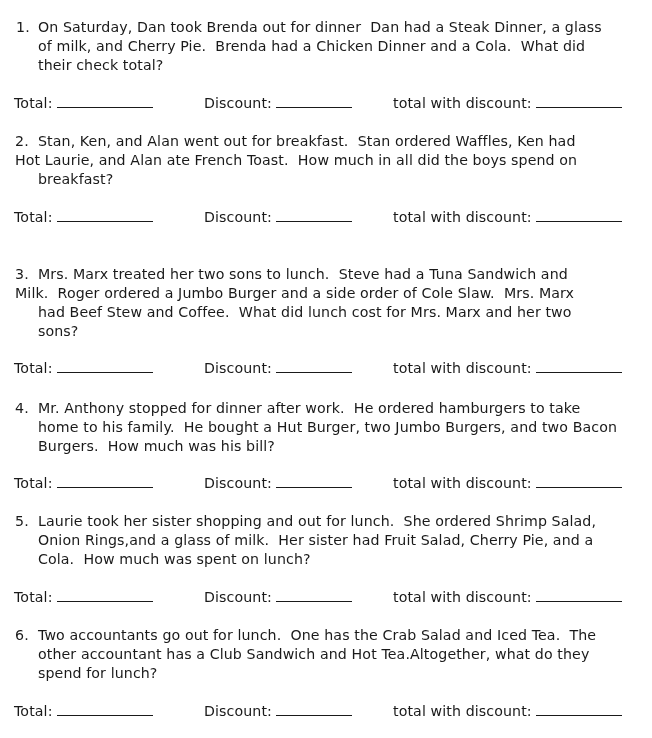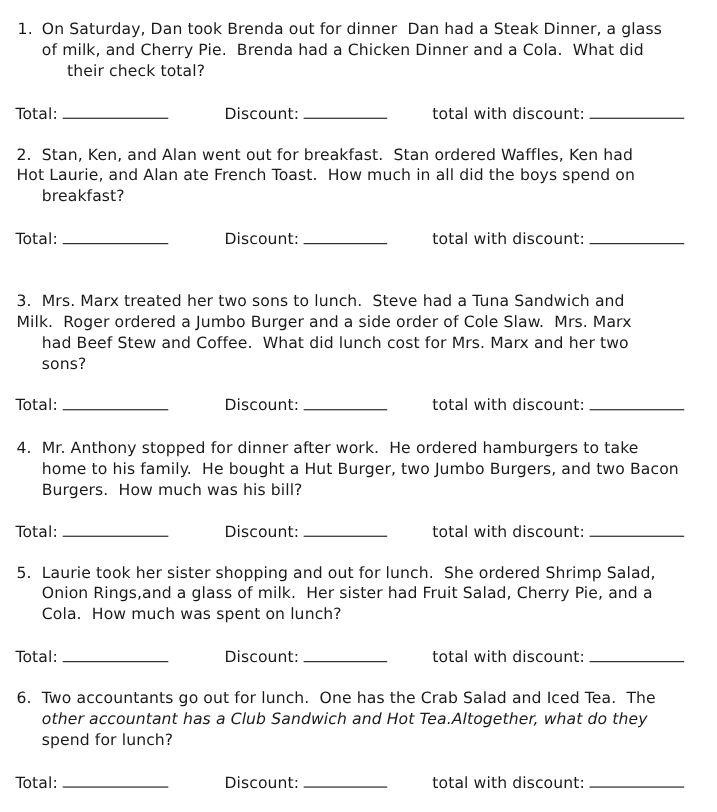--- a/index.html
+++ b/index.html
@@ -42,21 +42,21 @@
       margin-left: 4px;
     }
   </style>
 </head>
 <body>
 
 <div>
   <div class="line" style="left:16px; top:18px;">1.</div>
   <div class="line" style="left:38px; top:18px;">On Saturday, Dan took Brenda out for dinner  Dan had a Steak Dinner, a glass</div>
   <div class="line" style="left:38px; top:37px;">of milk, and Cherry Pie.  Brenda had a Chicken Dinner and a Cola.  What did</div>
-  <div class="line" style="left:38px; top:56px;margin-left:23px;">their check total?</div>
+  <div class="line" style="left:38px; top:56px;">their check total?</div>
 </div>
 <div class="answer-row" style="top:93px;">
   <div class="field" style="left:14px;"><span class="label">Total:</span><span class="blank" style="width:96px;"></span></div>
   <div class="field" style="left:204px;"><span class="label">Discount:</span><span class="blank" style="width:76px;"></span></div>
   <div class="field" style="left:393px;"><span class="label">total with discount:</span><span class="blank" style="width:86px;"></span></div>
 </div>
 
 <div>
   <div class="line" style="left:15px; top:132px;">2.</div>
   <div class="line" style="left:38px; top:132px;">Stan, Ken, and Alan went out for breakfast.  Stan ordered Waffles, Ken had</div>
@@ -102,20 +102,20 @@
 </div>
 <div class="answer-row" style="top:587px;">
   <div class="field" style="left:14px;"><span class="label">Total:</span><span class="blank" style="width:96px;"></span></div>
   <div class="field" style="left:204px;"><span class="label">Discount:</span><span class="blank" style="width:76px;"></span></div>
   <div class="field" style="left:393px;"><span class="label">total with discount:</span><span class="blank" style="width:86px;"></span></div>
 </div>
 
 <div>
   <div class="line" style="left:15px; top:626px;">6.</div>
   <div class="line" style="left:38px; top:626px;">Two accountants go out for lunch.  One has the Crab Salad and Iced Tea.  The</div>
-  <div class="line" style="left:38px; top:645px;font-style:italic;">other accountant has a Club Sandwich and Hot Tea.Altogether, what do they</div>
+  <div class="line" style="left:38px; top:645px;">other accountant has a Club Sandwich and Hot Tea.Altogether, what do they</div>
   <div class="line" style="left:38px; top:664px;">spend for lunch?</div>
 </div>
 <div class="answer-row" style="top:701px;">
   <div class="field" style="left:14px;"><span class="label">Total:</span><span class="blank" style="width:96px;"></span></div>
   <div class="field" style="left:204px;"><span class="label">Discount:</span><span class="blank" style="width:76px;"></span></div>
   <div class="field" style="left:393px;"><span class="label">total with discount:</span><span class="blank" style="width:86px;"></span></div>
 </div>
 
 </body></html>

